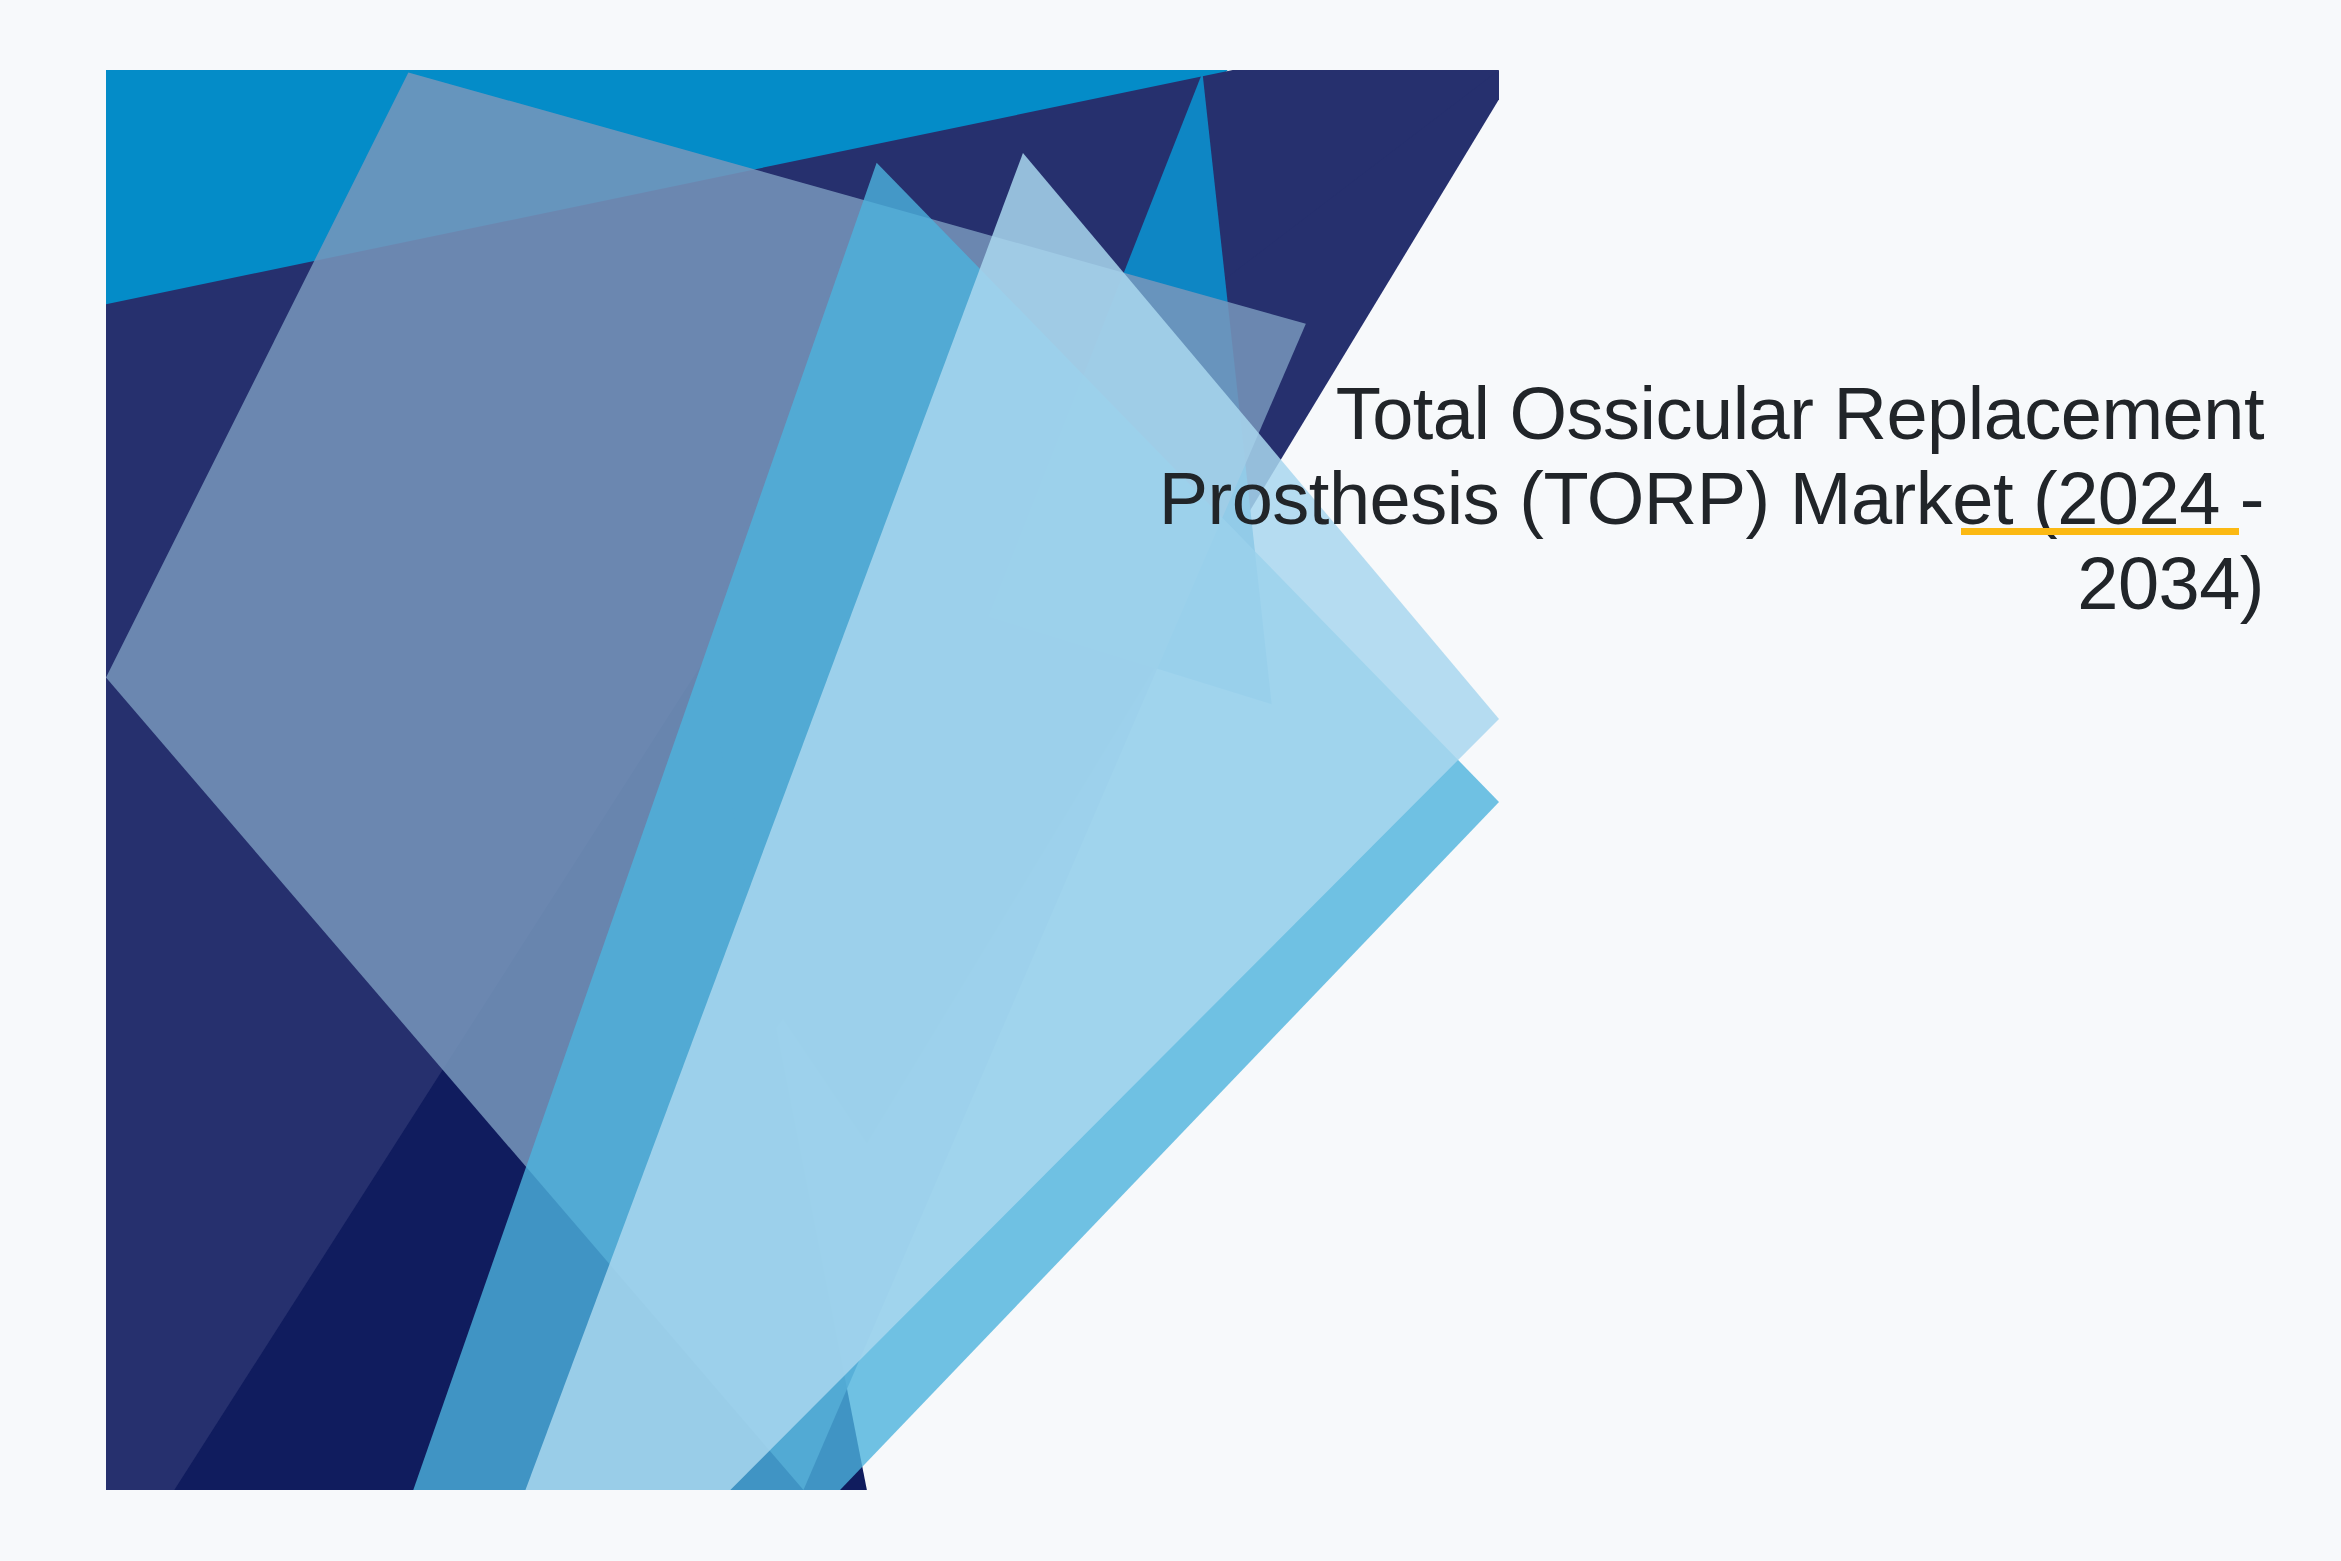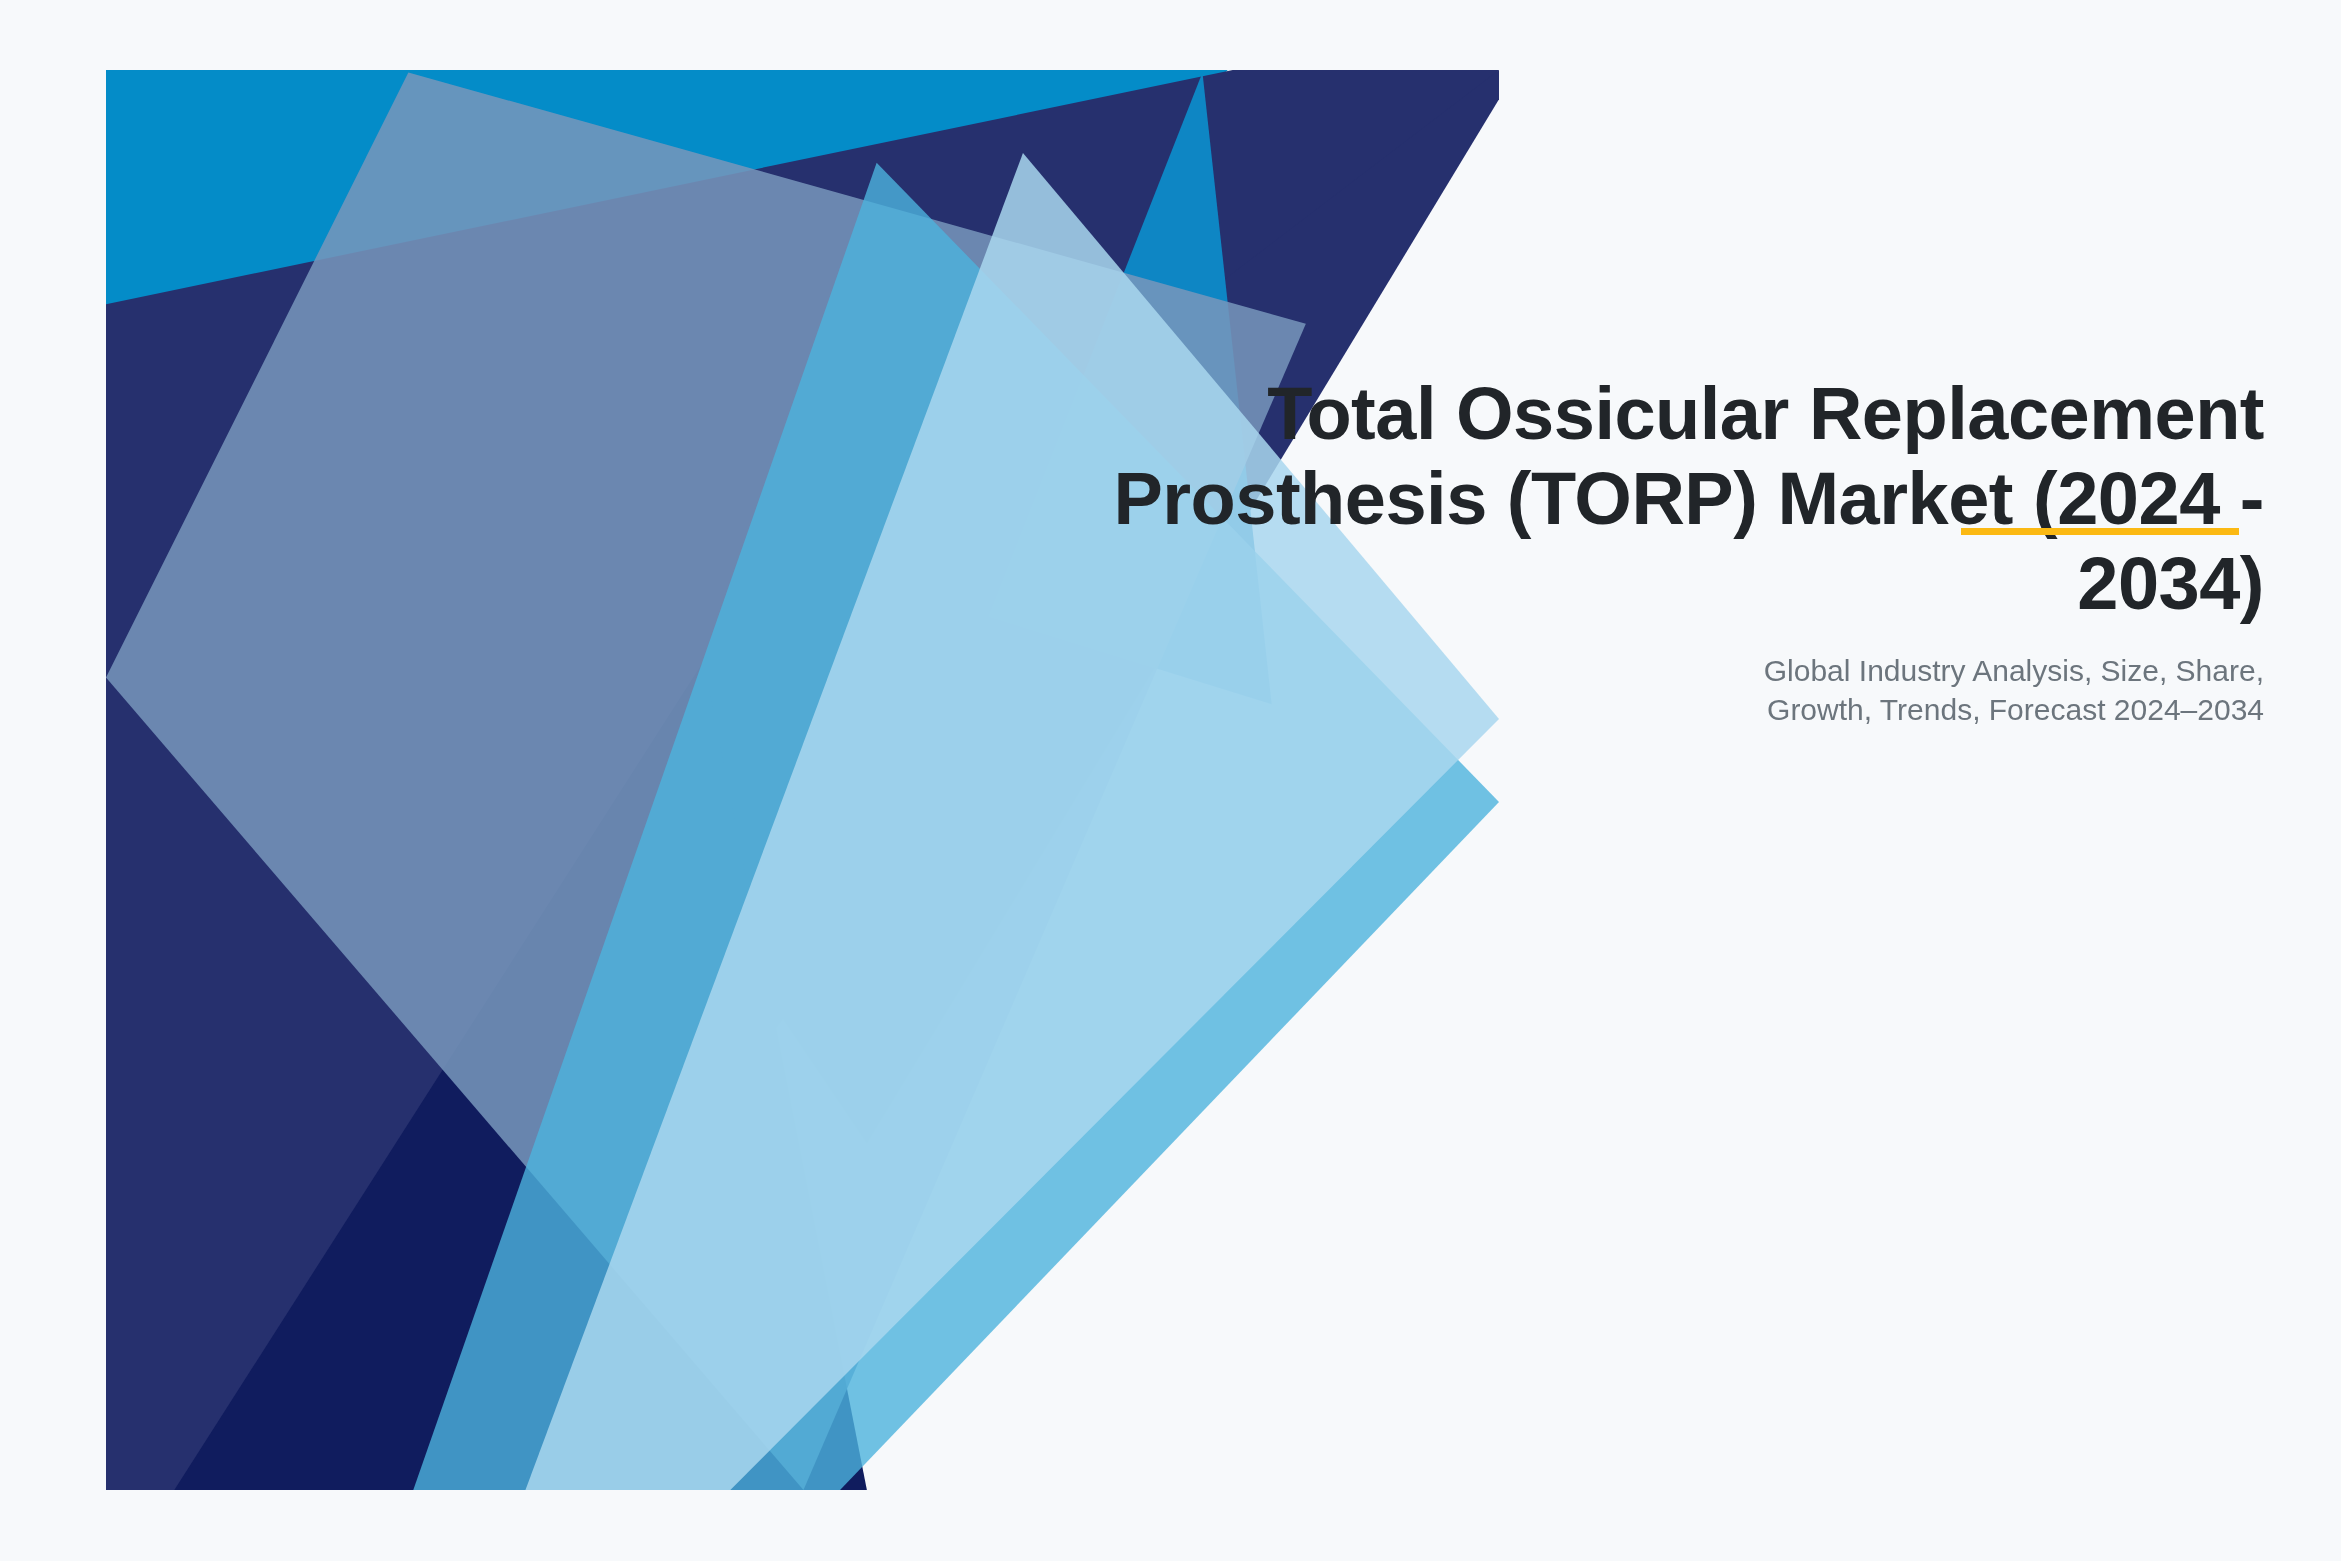--- a/index.html
+++ b/index.html
@@ -44,21 +44,21 @@
     top: 371px;
     width: 1337px;
     text-align: right;
   }
 
   #page-title {
     margin: 0;
     font-family: "Liberation Sans", sans-serif;
     font-size: 74px;
     line-height: 1.15;
-    font-weight: 700;
+    font-weight: 400;
     color: #212529;
     letter-spacing: -0.5px;
     white-space: pre-line;
   }
 
   #title-accent {
     position: absolute;
     left: 1961px;
     top: 528px;
     width: 278px;
@@ -101,20 +101,18 @@
 
       <polygon points="1880,170 2856,1330 1280,2910 860,2910" fill="#a9d7ef" fill-opacity="0.85"></polygon>
 
     </svg>
   </div>
 
   <div id="text-block">
     <h1 id="page-title">Total Ossicular Replacement
 Prosthesis (TORP) Market (2024 -
 2034)</h1>
-    <p id="page-subtitle">Global Industry Analysis, Size, Share,
-Growth, Trends, Forecast 2024–2034</p>
   </div>
 
   <div id="title-accent"></div>
 
 </div>
 
 
 </body></html>

